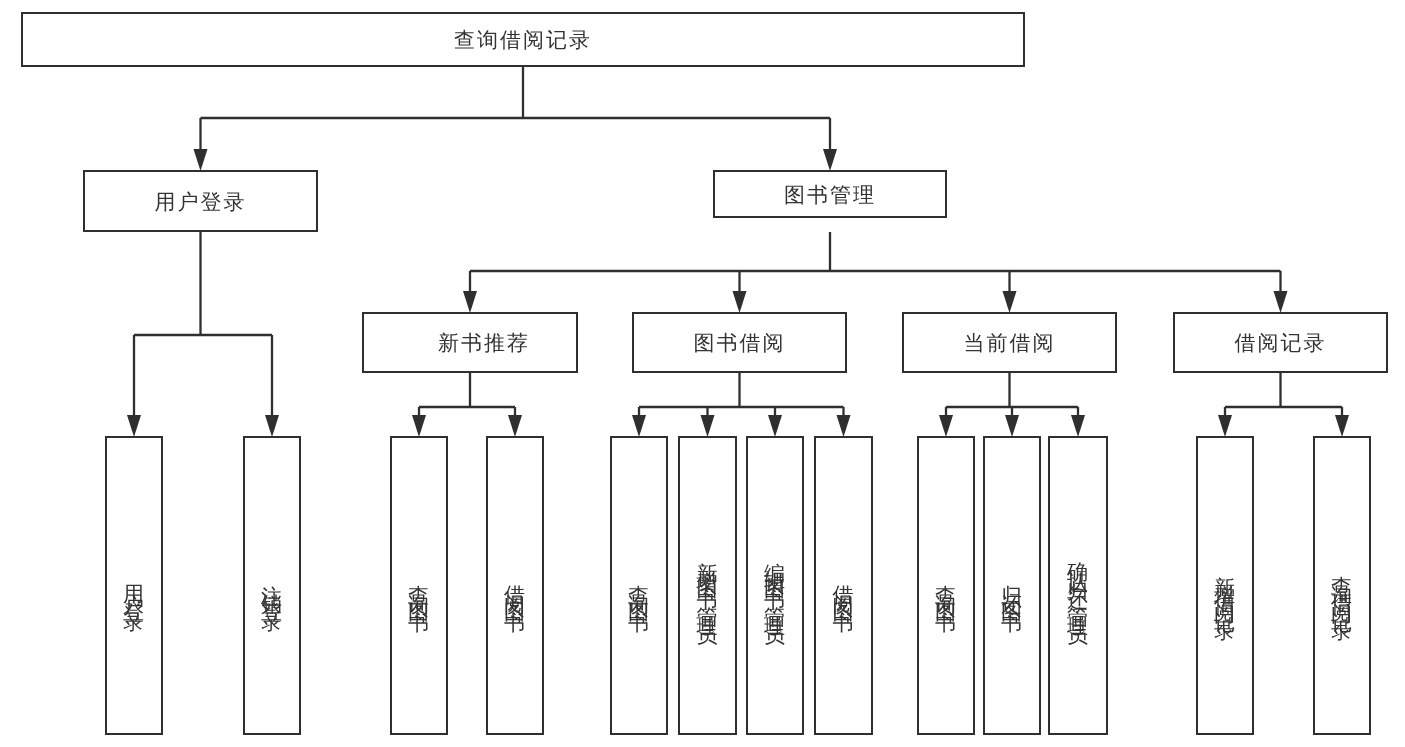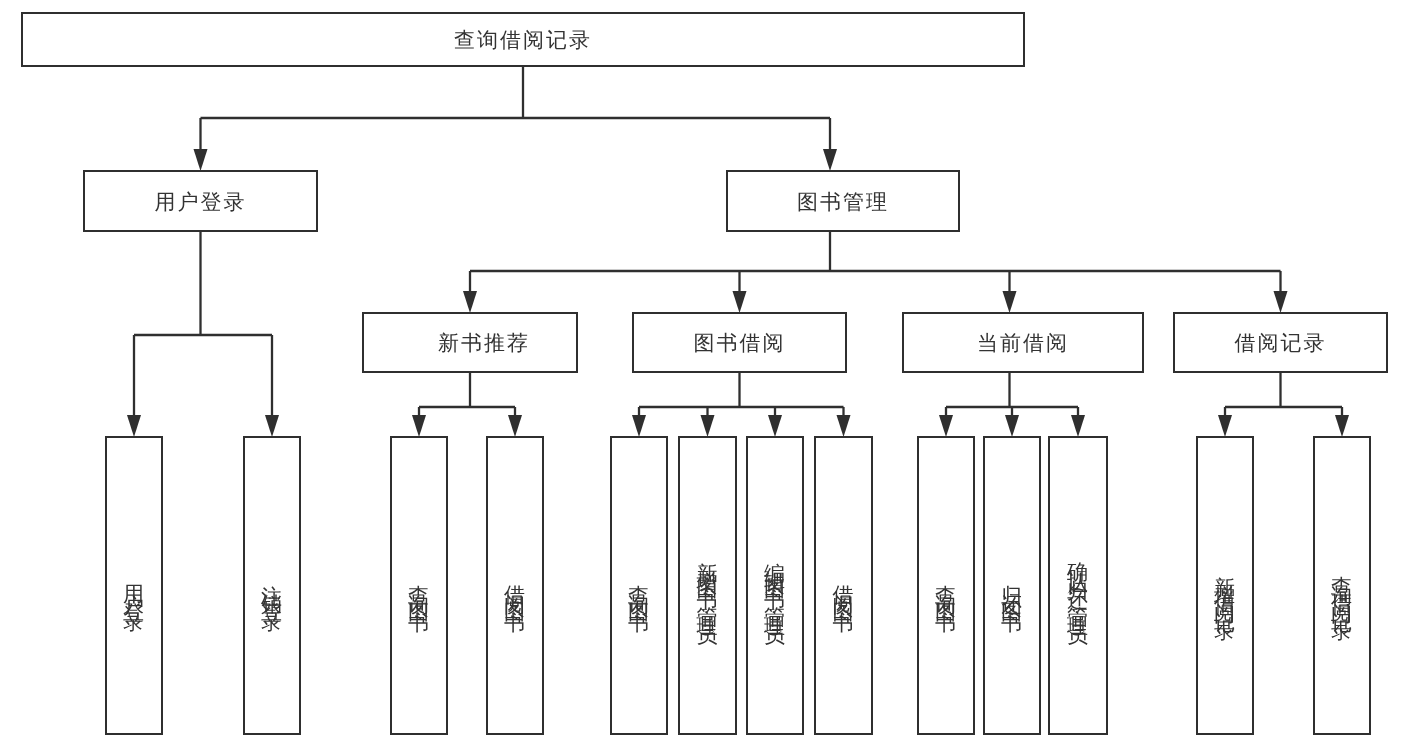--- a/index.html
+++ b/index.html
@@ -113,30 +113,30 @@
       <line x1="1342" y1="407" x2="1342" y2="424" stroke="#2f2f2f" stroke-width="2.3"></line>
       <polygon points="1335,415 1349,415 1342,437" fill="#2f2f2f"></polygon>
     </svg>
   <div id="nodes">
       <div class="node h" style="left: 21px; top: 12px; width: 1004px; height: 55px;">
         <span class="lbl">查询借阅记录</span>
       </div>
       <div class="node h" style="left: 83px; top: 170px; width: 235px; height: 62px;">
         <span class="lbl">用户登录</span>
       </div>
-      <div class="node h" style="left: 713px; top: 170px; width: 234px; height: 62px; margin-left: 13px;">
+      <div class="node h" style="left: 713px; top: 170px; width: 234px; height: 48px;">
         <span class="lbl">图书管理</span>
       </div>
       <div class="node h" style="left: 362px; top: 312px; width: 216px; height: 61px; padding-left: 28px;">
         <span class="lbl">新书推荐</span>
       </div>
       <div class="node h" style="left: 632px; top: 312px; width: 215px; height: 61px;">
         <span class="lbl">图书借阅</span>
       </div>
-      <div class="node h" style="left: 902px; top: 312px; width: 242px; height: 61px;">
+      <div class="node h" style="left: 902px; top: 312px; width: 215px; height: 61px;">
         <span class="lbl">当前借阅</span>
       </div>
       <div class="node h" style="left: 1173px; top: 312px; width: 215px; height: 61px;">
         <span class="lbl">借阅记录</span>
       </div>
       <div class="node v" style="left: 105px; top: 436px; width: 58px; height: 299px;">
         <span class="lbl">用户登录</span>
       </div>
       <div class="node v" style="left: 243px; top: 436px; width: 58px; height: 299px;">
         <span class="lbl">注销登录</span>

